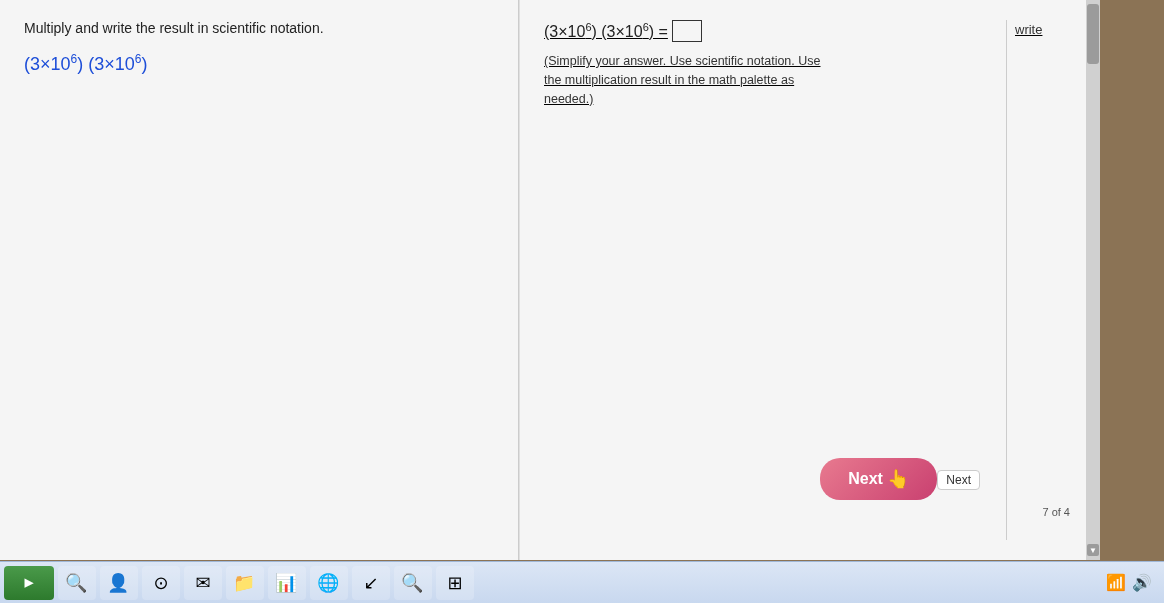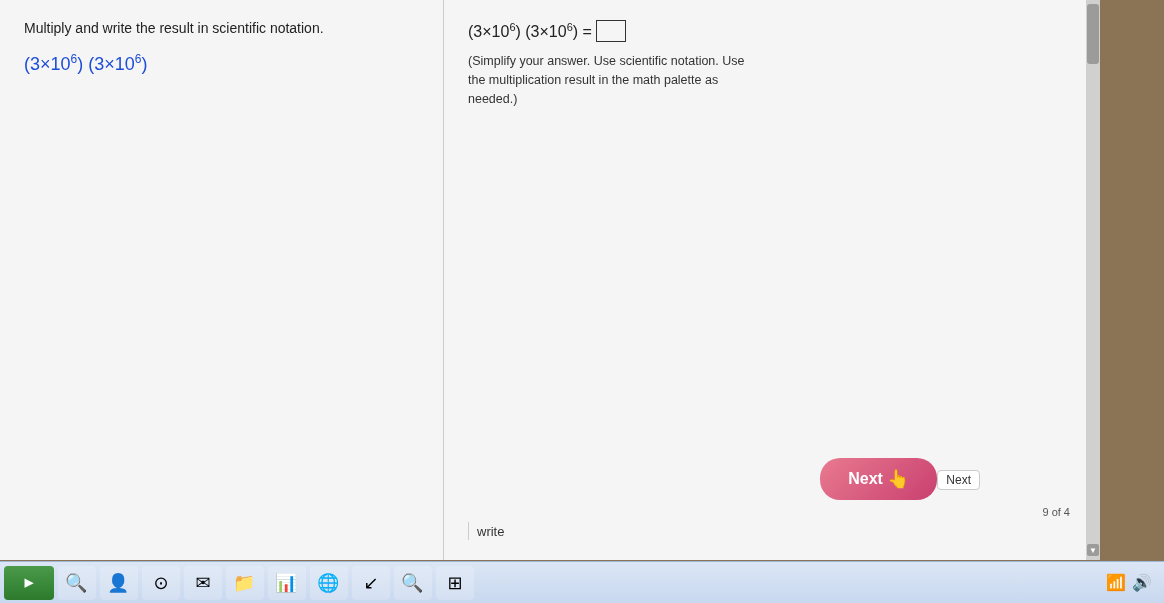--- a/index.html
+++ b/index.html
@@ -17,21 +17,21 @@
       width: 1100px;
       height: 560px;
       position: absolute;
       top: 0;
       left: 0;
       display: flex;
       background: #f0f0f0;
     }
 
     .left-panel {
-      width: 444px;
+      width: 520px;
       height: 100%;
       background: #f5f5f5;
       border-right: 1px solid #ccc;
       padding: 20px 24px;
       position: relative;
     }
 
     .problem-title {
       font-size: 14px;
       color: #222;
@@ -54,22 +54,23 @@
       flex: 1;
       background: #f5f5f5;
       padding: 20px 24px;
       position: relative;
       display: flex;
       flex-direction: column;
     }
 
     .right-panel-inner {
       display: flex;
-      flex-direction: column;
+      flex-direction: row;
       flex: 1;
+      text-decoration: underline;
     }
 
     .answer-area {
       flex: 1;
       padding-right: 10px;
     }
 
     .equation-line {
       display: flex;
       align-items: center;
@@ -308,21 +309,21 @@
     </div>
 
     <div class="next-button-area">
       <button class="next-button">
         <span>Next</span>
         <span class="next-button-hand">👆</span>
       </button>
       <div class="next-tooltip">Next</div>
     </div>
 
-    <div class="page-count">9 of 4</div>
+    <div class="page-count">7 of 4</div>
   </div>
 
   <div class="scroll-bar">
     <div class="scroll-thumb"></div>
     <div class="scroll-arrow-bottom">▼</div>
   </div>
 </div>
 
 <div class="taskbar">
   <div class="taskbar-start">

